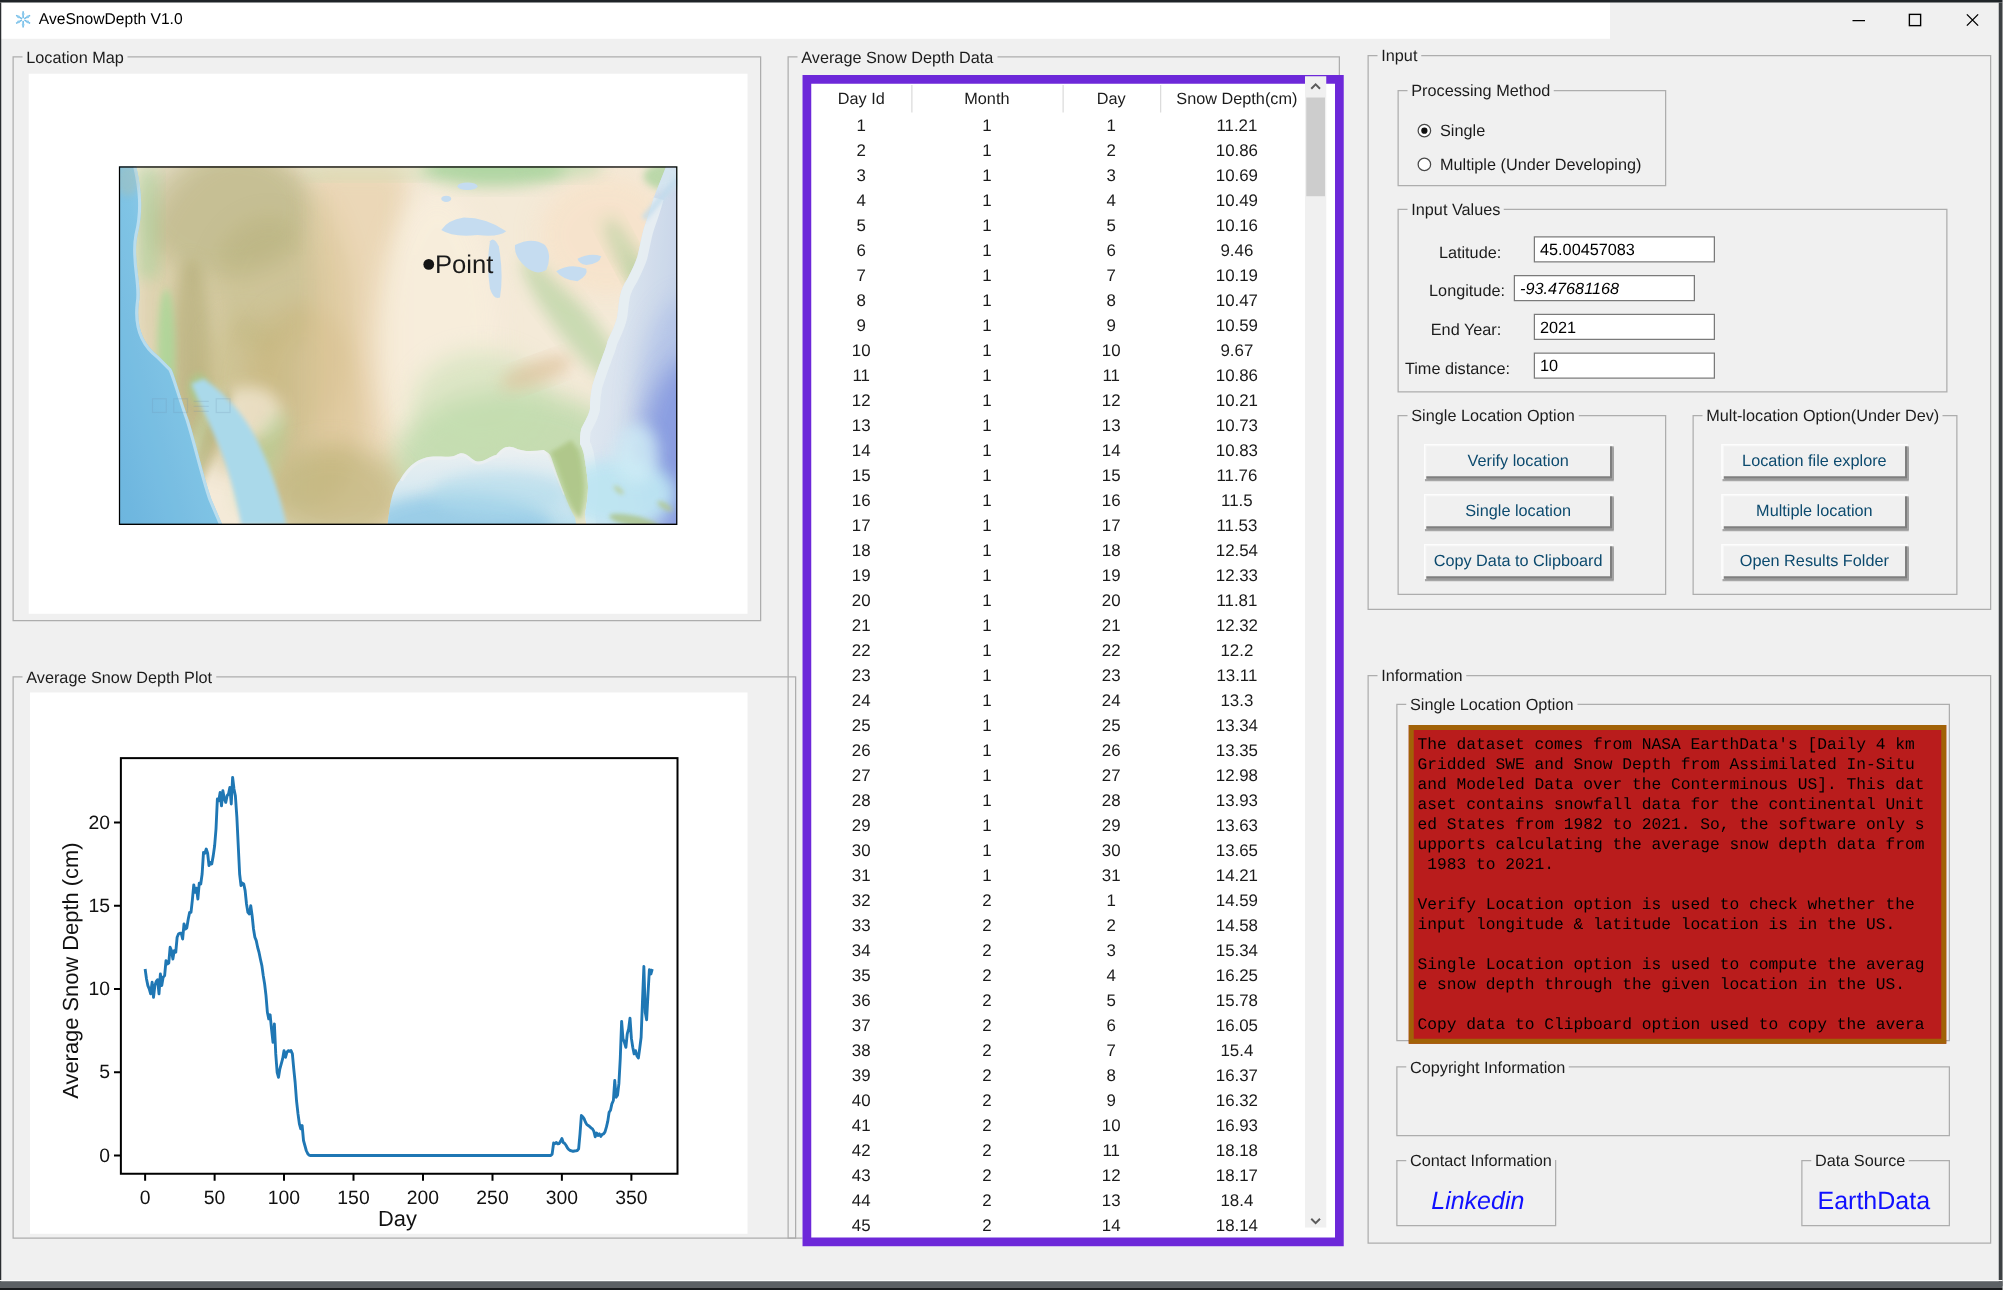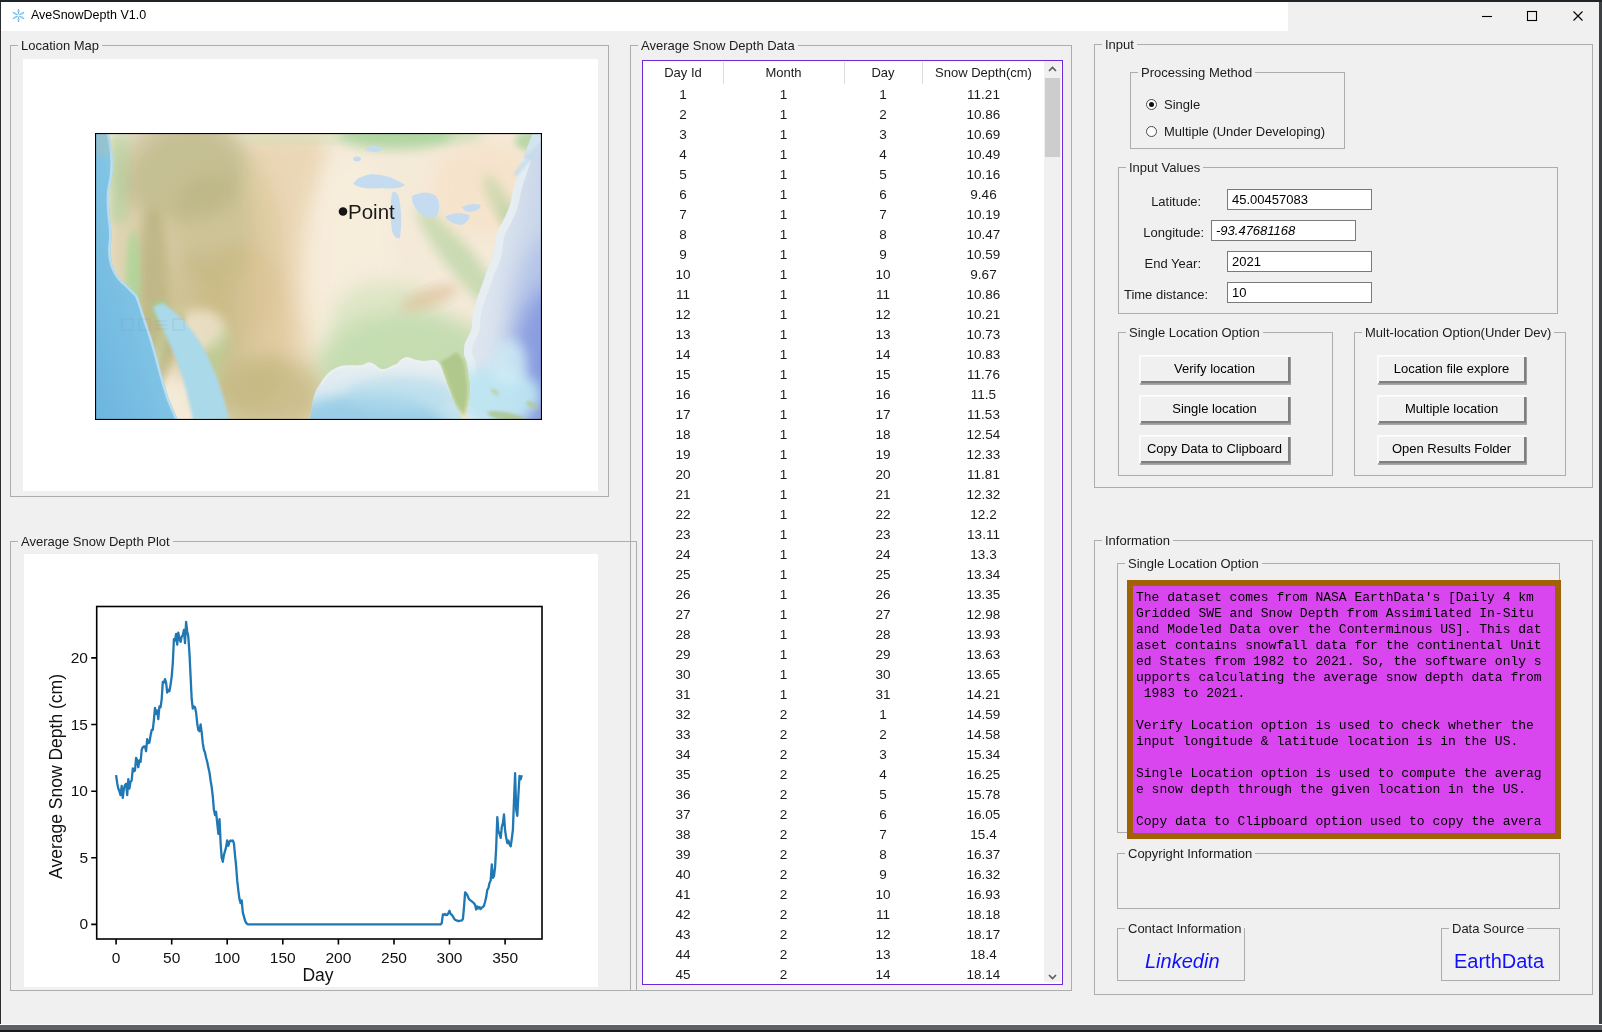--- a/index.html
+++ b/index.html
@@ -14,45 +14,45 @@
   #borderB2{z-index:30;position:absolute;left:0;top:1025px;width:1602px;height:5px;background:#5c6064;}
   #borderB3{z-index:30;position:absolute;left:0;top:1030px;width:1602px;height:2px;background:#17191c;}
   #title{position:absolute;left:31px;top:8px;font-size:12.5px;color:#000;}
   
   .gb{position:absolute;border:1px solid #adadad;}
   .gb>.lbl{position:absolute;top:-8px;left:7px;background:#f0f0f0;padding:0 3px;
      font-size:13px;color:#1c1c1c;line-height:15px;white-space:nowrap;}
   .white{position:absolute;background:#fff;}
   
   #tv{position:absolute;left:642px;top:60px;width:419px;height:923px;background:#fff;
-      border:1px solid #6d28d9;}
+      border:7px solid #6d28d9;}
   #tv .hd{position:absolute;top:0;height:23px;font-size:13px;color:#1b1b1b;}
   #tv .hsep{position:absolute;top:1px;width:1px;height:22px;background:#dcdcdc;}
   .tr{position:absolute;left:0;width:402px;height:20px;font-size:13.5px;color:#1b1b1b;}
   .tr span{position:absolute;text-align:center;line-height:20px;}
   .c1{left:0;width:80px;}  .c2{left:80px;width:121px;}
   .c3{left:201px;width:78px;} .c4{left:279px;width:123px;}
   #sbar{position:absolute;left:1044px;top:61px;width:17px;height:921px;background:#f0f0f0;}
   #sthumb{position:absolute;left:1px;top:17px;width:15px;height:79px;background:#cdcdcd;}
   
   .entry{position:absolute;background:#fff;border:1px solid #7a7a7a;font-size:13px;
      color:#000;padding-left:4px;line-height:19px;height:19px;}
   .btn{position:absolute;background:#f0f0f0;border:none;height:28px;width:151px;
-     font-size:13px;color:#000000;text-align:center;line-height:28px;
+     font-size:13px;color:#0c4a6e;text-align:center;line-height:28px;
      box-shadow:inset 1px 1px 0 #fdfdfd,inset 2px 2px 0 #f8f8f8,inset -2px -2px 0 #7f7f7f,
        2px 2px 0 -1px #9c9c9c,1px 2px 0 0 #a7a7a7;}
   .flabel{position:absolute;font-size:13px;color:#1b1b1b;text-align:right;}
   .radio{position:absolute;width:9px;height:9px;border:1px solid #494949;border-radius:50%;
      background:#fff;}
   .radio.sel:after{content:"";position:absolute;left:2px;top:2px;width:5px;height:5px;
      border-radius:50%;background:#111;}
   .rtext{position:absolute;font-size:13px;color:#1b1b1b;line-height:15px;}
   
   .mono{font-family:"Liberation Mono",monospace;}
-  .txtarea{position:absolute;background:#d946ef;border:6px solid #a16207;}
+  .txtarea{position:absolute;background:#b91c1c;border:4px solid #a16207;}
   .link{position:absolute;color:#1010ff;font-size:20px;line-height:24px;}
 </style>
 </head>
 <body>
 <div id="borderTop"></div>
 <div id="borderL"></div>
 <div id="borderR"></div>
 <div id="borderB1"></div>
 <div id="borderB2"></div>
 <div id="borderB3"></div>
@@ -562,21 +562,21 @@
     </svg>
   <div id="sthumb"></div>
   <svg class="abs" style="left:4px;top:912px" width="9" height="7" viewBox="0 0 9 7">
     <path d="M1 2 L4.5 5.5 L8 2" fill="none" stroke="#5b5b5b" stroke-width="1.6"></path>
     </svg>
 </div>
 
 <div class="gb" style="left:1094px;top:44px;width:497px;height:442px;">
   <span class="lbl">Input</span>
 </div>
-<div class="gb" style="left:1118px;top:72px;width:213px;height:75px;margin-left:12px;">
+<div class="gb" style="left:1118px;top:72px;width:213px;height:75px;">
   <span class="lbl">Processing Method</span>
   <div class="radio sel" style="left:15px;top:26px;"></div>
   <span class="rtext" style="left:33px;top:24px;">Single</span>
   <div class="radio" style="left:15px;top:53px;"></div>
   <span class="rtext" style="left:33px;top:51px;">Multiple (Under Developing)</span>
 </div>
 <div class="gb" style="left:1118px;top:167px;width:438px;height:145px;">
   <span class="lbl">Input Values</span>
   <span class="flabel" style="left:0px;top:26px;width:82px;">Latitude:</span>
   <span class="flabel" style="left:0px;top:57px;width:85px;">Longitude:</span>

